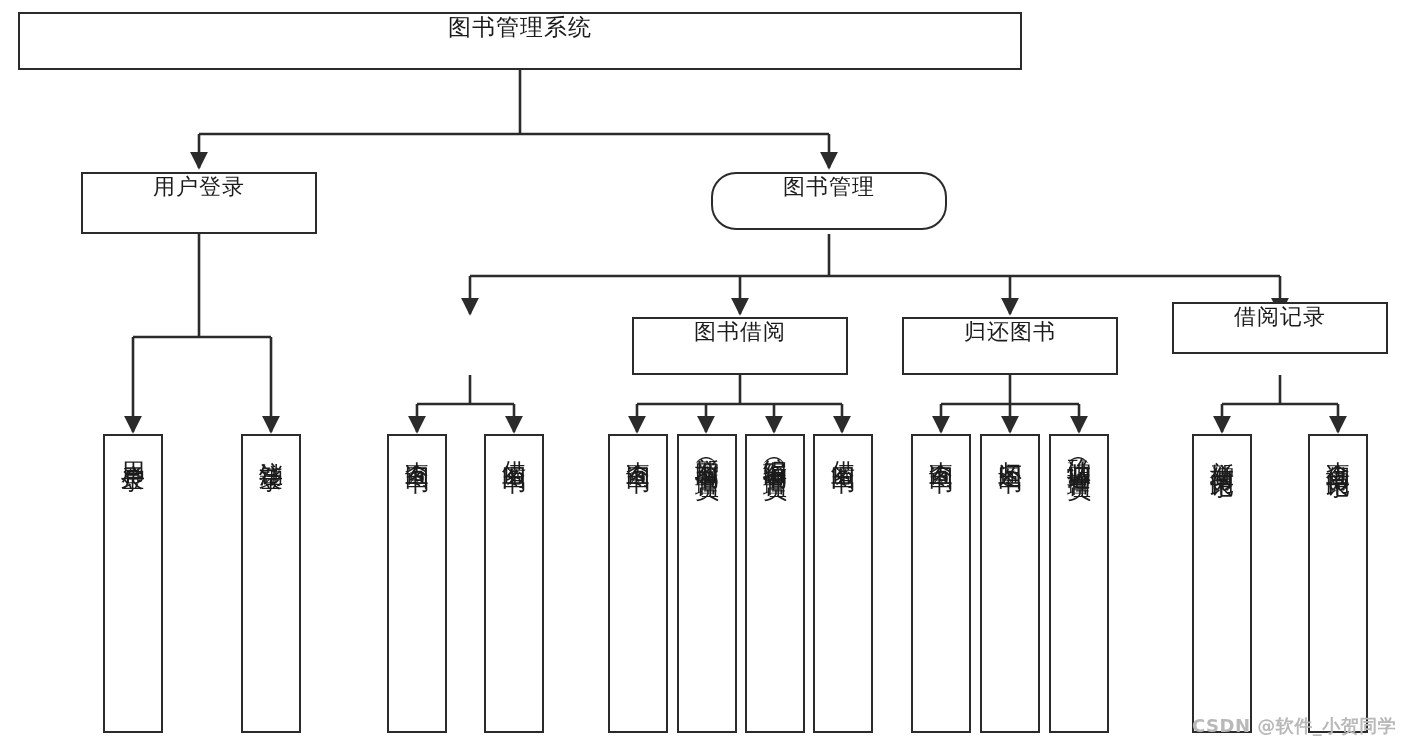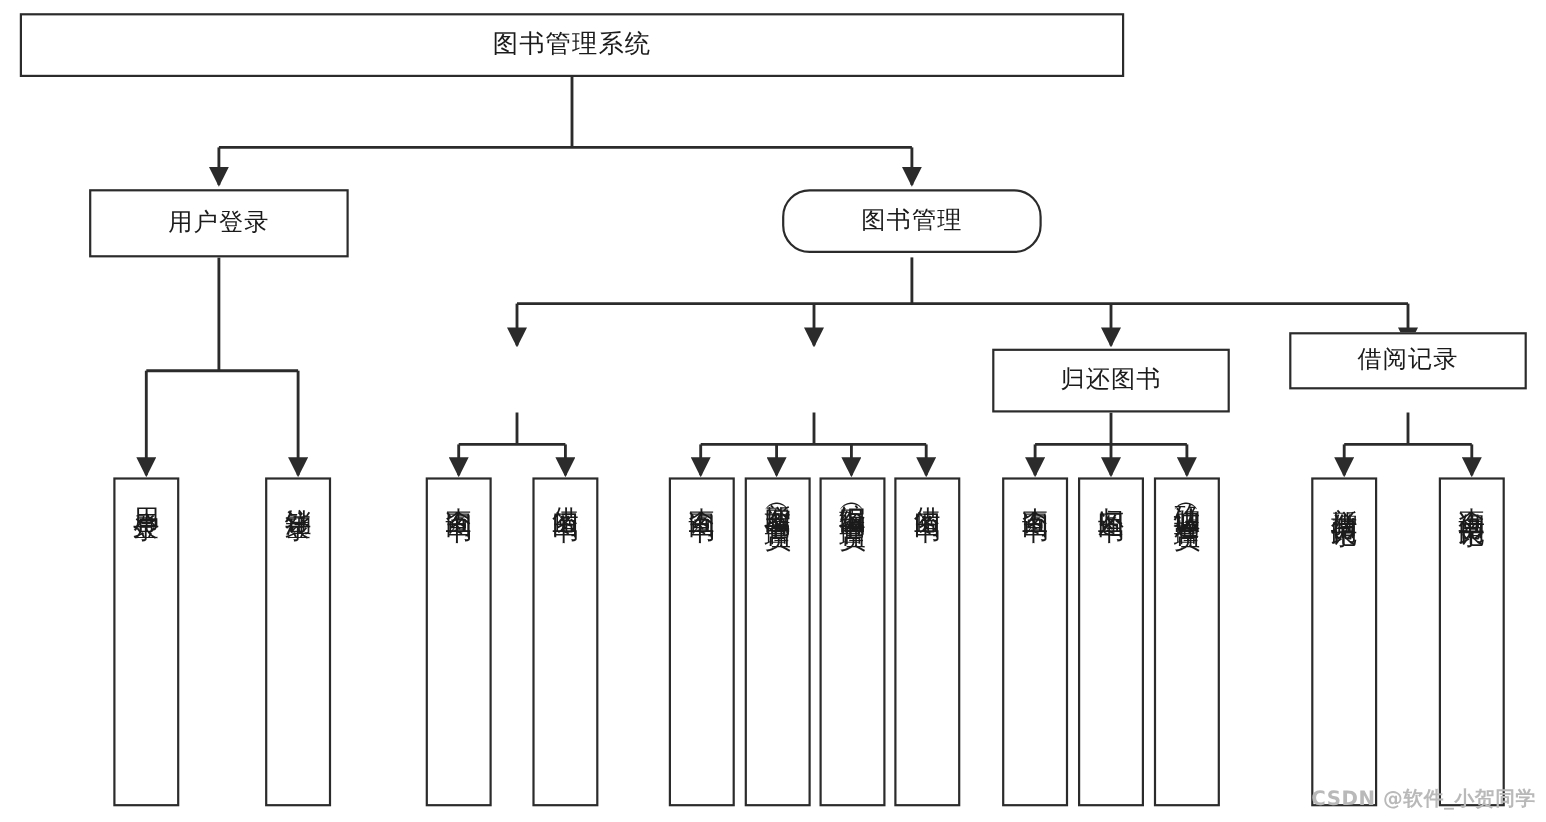--- a/index.html
+++ b/index.html
@@ -24,21 +24,21 @@
     width: 1405px;
     height: 747px;
     pointer-events: none;
   }
   .node {
     position: absolute;
     box-sizing: border-box;
     background: #ffffff;
     border: 2px solid #2b2b2b;
     display: flex;
-    align-items: center;
+    align-items: flex-start;
     justify-content: center;
     color: #1b1b1b;
   }
   .node .label {
     display: block;
     text-align: center;
     line-height: 1.18;
     white-space: pre;
   }
   
@@ -129,20 +129,23 @@
 
   <div class="node lvl1" style="left:81px; top:172px; width:236px; height:62px;">
     <span class="label">用户登录</span>
   </div>
 
   <div class="node lvl1" style="left:711px; top:172px; width:236px; height:58px;border-radius:25px;">
     <span class="label">图书管理</span>
   </div>
 
 
+  <div class="node lvl2" style="left:632px; top:317px; width:216px; height:58px;">
+    <span class="label">图书借阅</span>
+  </div>
 
   <div class="node lvl2" style="left:902px; top:317px; width:216px; height:58px;">
     <span class="label">归还图书</span>
   </div>
 
   <div class="node lvl2" style="left:1172px; top:302px; width:216px; height:52px;">
     <span class="label">借阅记录</span>
   </div>
 
   <div class="node leaf" style="left:103px; top:434px; width:60px; height:299px;">

